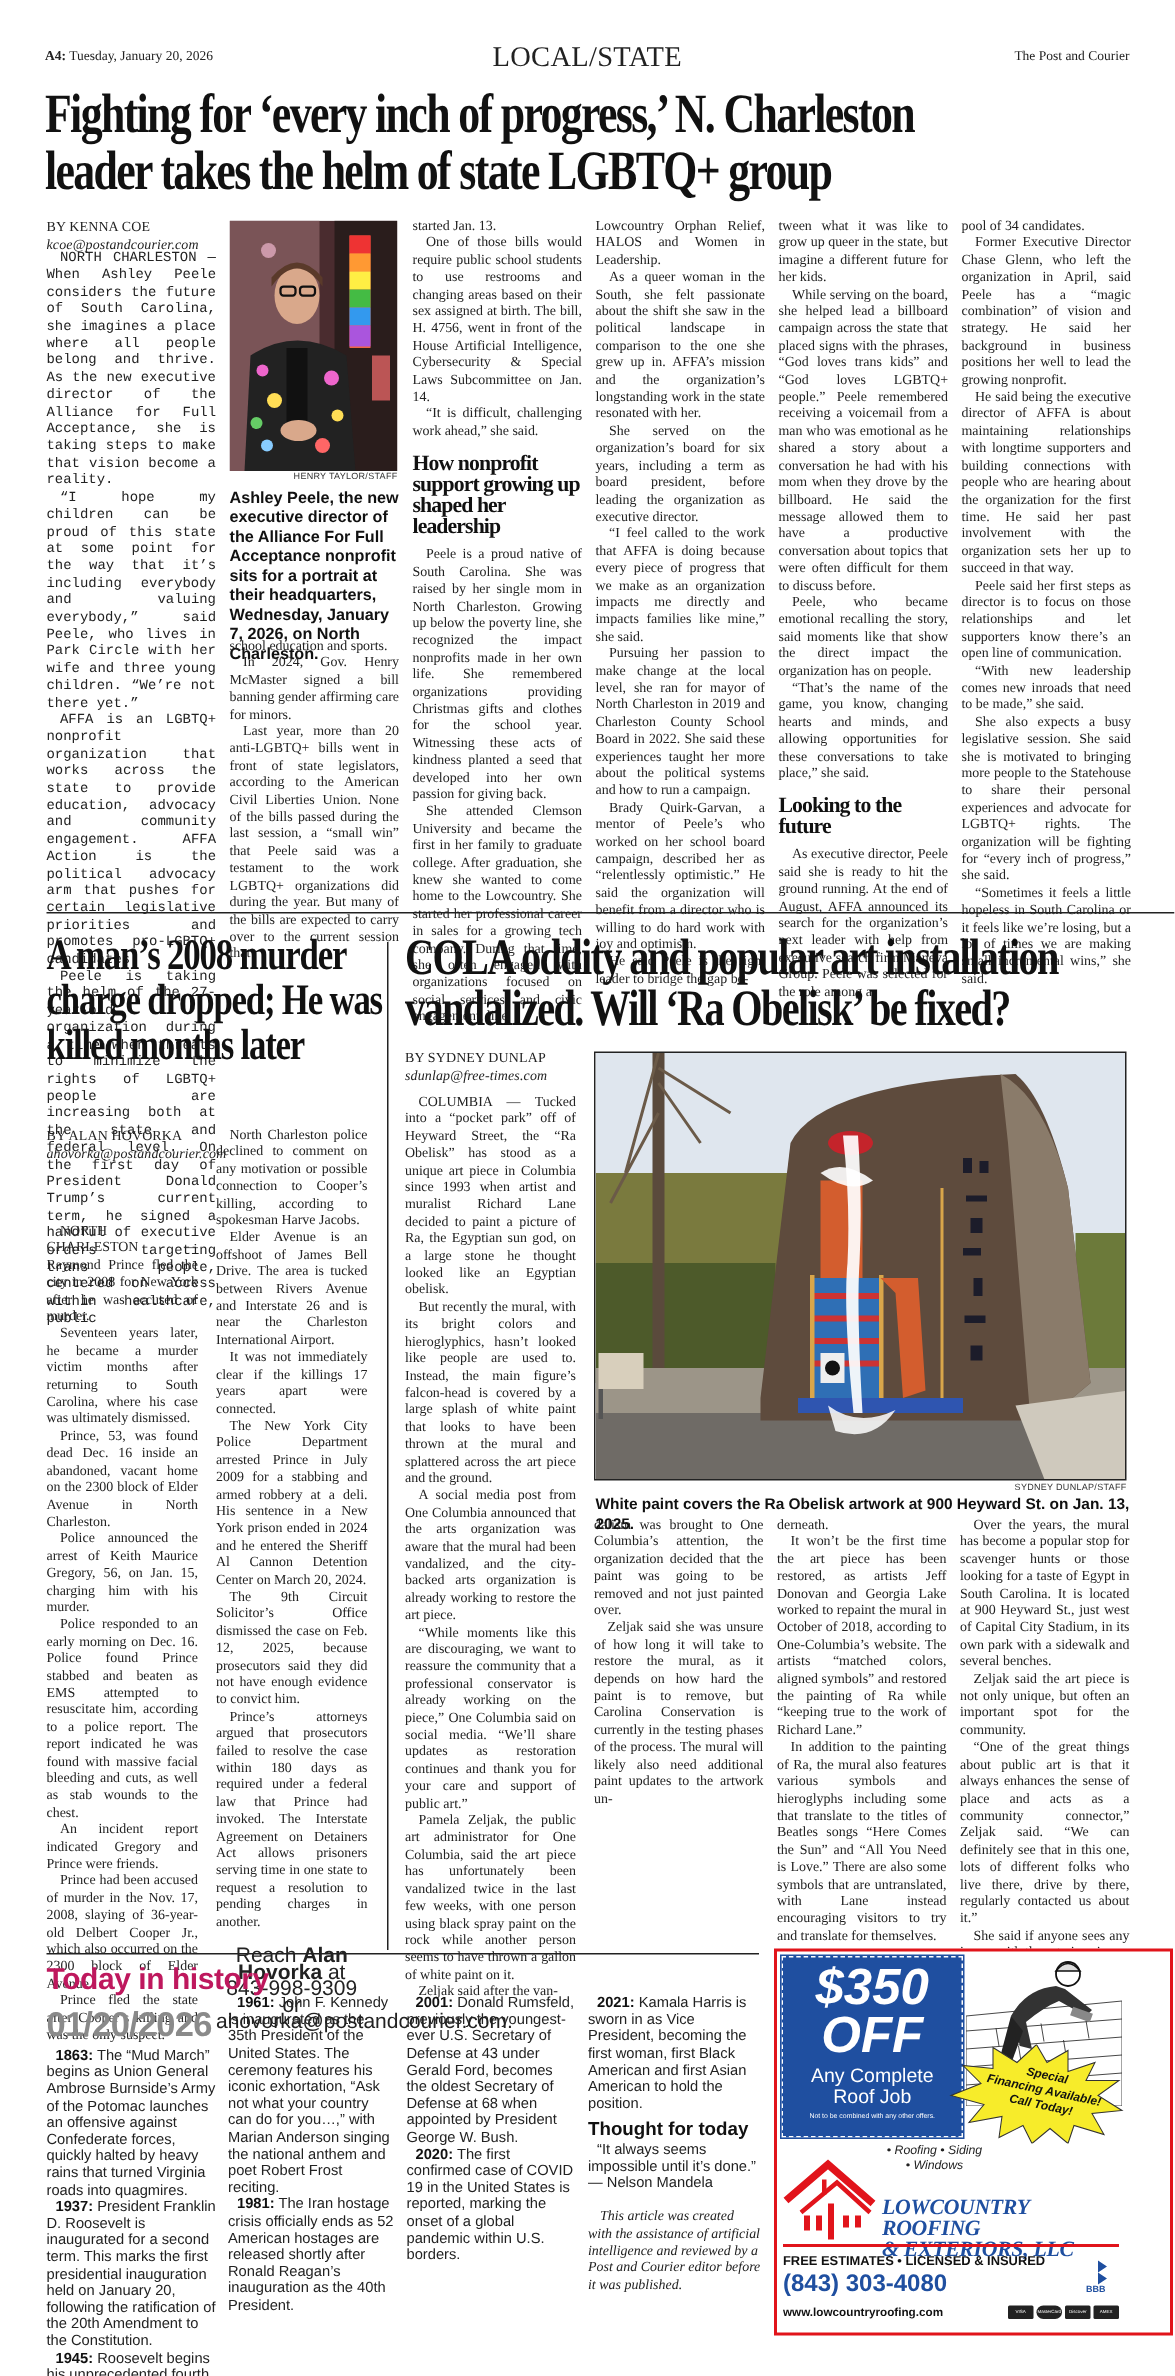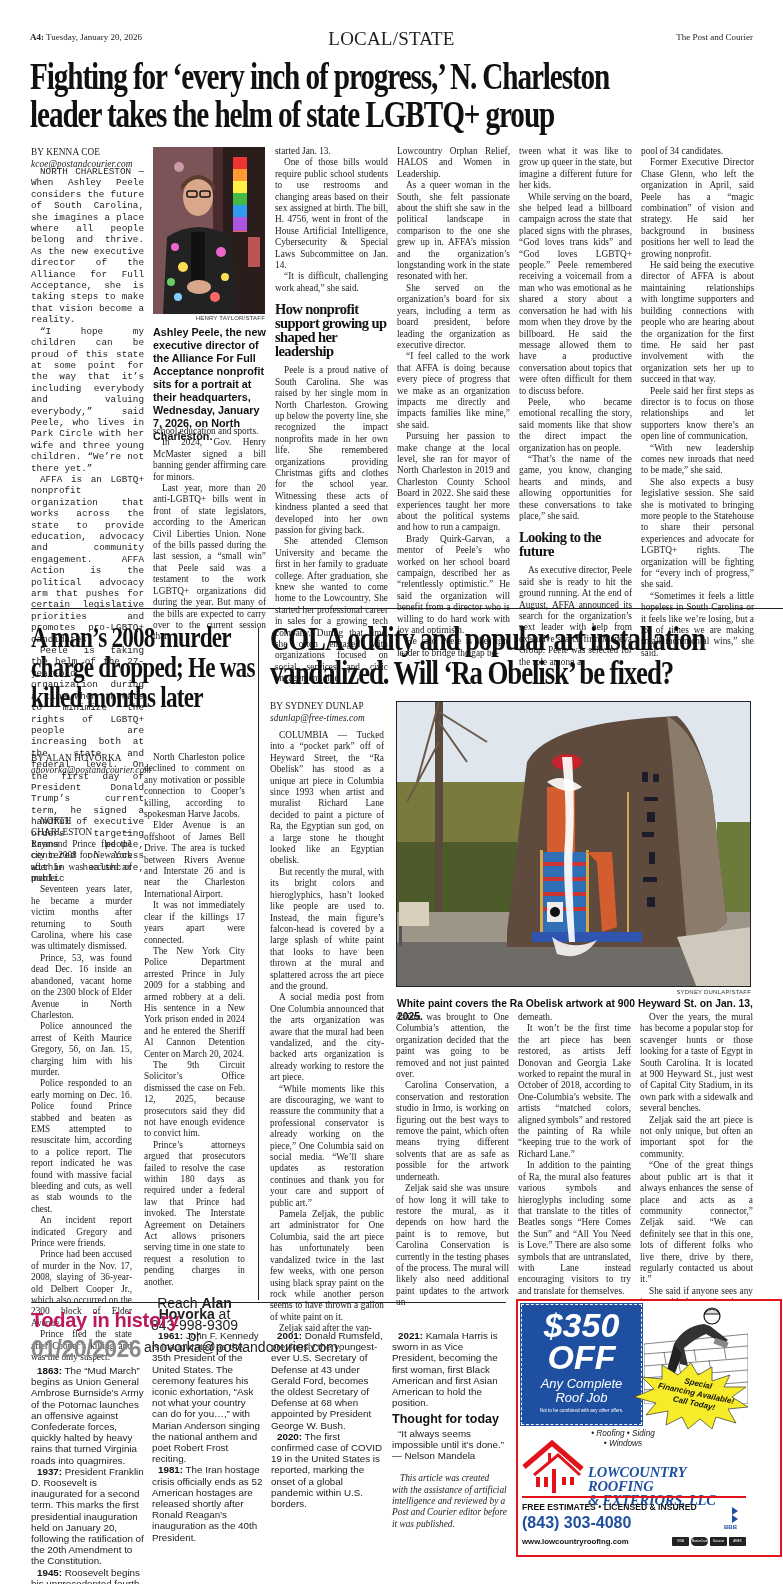--- a/index.html
+++ b/index.html
@@ -26,21 +26,21 @@
   .hcol { font-family: "Liberation Sans", "DejaVu Sans", sans-serif; font-size: 9.8px; line-height: 11.2px; color: #222; }
   .hcol p { text-indent: 6px; }
   .hcol b { font-weight: bold; color: #111; }
   .thought-title { font-family: "Liberation Sans", sans-serif; font-weight: bold; font-size: 12.5px; color: #111; margin: 6px 0 2px; }
   .ai-note { font-family: "Liberation Serif", serif; font-style: italic; font-size: 9.3px; line-height: 11.4px; text-indent: 8px; }
   
   .ad { border: 2.5px solid #e1141b; background: #fff; overflow: hidden; }
   .ad-offer { background: #1f4fa0; color: #fff; text-align: center; border: 1px dashed #fff; outline: 1px solid #1f4fa0; }
   .ad-price { font-family: "Liberation Sans", sans-serif; font-weight: bold; font-style: italic; font-size: 34px; line-height: 32px; }
   .ad-off { font-family: "Liberation Sans", sans-serif; font-weight: bold; font-style: italic; font-size: 34px; line-height: 32px; }
-  .ad-any { font-family: "Liberation Sans", sans-serif; font-size: 13px; line-height: 14px; font-style: italic; }
+  .ad-any { font-family: "Liberation Sans", sans-serif; font-size: 13px; line-height: 14px; }
   .ad-fine { font-family: "Liberation Sans", sans-serif; font-size: 4.6px; }
   .ad-services { font-family: "Liberation Sans", sans-serif; font-style: italic; font-size: 8.2px; line-height: 10px; color: #222; text-align: center; }
   .ad-company { font-family: "Liberation Serif", serif; font-weight: bold; font-style: italic; color: #1f4fa0; font-size: 14.5px; line-height: 14px; letter-spacing: -0.2px; }
   .ad-free { font-family: "Liberation Sans", sans-serif; font-weight: bold; font-size: 8.6px; color: #111; }
   .ad-phone { font-family: "Liberation Sans", sans-serif; font-weight: bold; font-size: 16px; color: #1f4fa0; }
   .ad-url { font-family: "Liberation Sans", sans-serif; font-weight: bold; font-size: 7.8px; color: #111; }
   .card { background: #222; color: #fff; font-family: "Liberation Sans", sans-serif; font-size: 3px; text-align: center; line-height: 8px; border-radius: 1px; }
   .starburst-text { font-family: "Liberation Sans", sans-serif; font-weight: bold; font-style: italic; font-size: 8px; line-height: 10px; color: #111; text-align: center; transform: rotate(12deg); }
 </style>
 </head>
@@ -237,21 +237,20 @@
         <rect x="250" y="195" width="8" height="10"></rect>
     </g>
     <path d="M280 235 L355 225 L355 286 L300 286 Z" fill="#cfc9bd"></path>
   </svg>
 </div>
 <div class="abs credit" style="left:396px; top:989px; width:355px;">SYDNEY DUNLAP/STAFF</div>
 <div class="abs caption-sans" style="left:397px; top:997px; width:360px; font-size:10.3px;">White paint covers the Ra Obelisk artwork at 900 Heyward St. on Jan. 13, 2025.</div>
 
 <div class="abs col" style="left:396px; top:1012px; width:113px;">
   <p class="nodent">dalism was brought to One Columbia’s attention, the organization decided that the paint was going to be removed and not just painted over.</p>
-  <p>Carolina Conservation, a conservation and restoration studio in Irmo, is working on figuring out the best ways to remove the paint, which often means trying different solvents that are as safe as possible for the artwork underneath.</p>
   <p>Zeljak said she was unsure of how long it will take to restore the mural, as it depends on how hard the paint is to remove, but Carolina Conservation is currently in the testing phases of the process. The mural will likely also need additional paint updates to the artwork un-</p>
 </div>
 <div class="abs col" style="left:518px; top:1012px; width:113px;">
   <p class="nodent">derneath.</p>
   <p>It won’t be the first time the art piece has been restored, as artists Jeff Donovan and Georgia Lake worked to repaint the mural in October of 2018, according to One-Columbia’s website. The artists “matched colors, aligned symbols” and restored the painting of Ra while “keeping true to the work of Richard Lane.”</p>
   <p>In addition to the painting of Ra, the mural also features various symbols and hieroglyphs including some that translate to the titles of Beatles songs “Here Comes the Sun” and “All You Need is Love.” There are also some symbols that are untranslated, with Lane instead encouraging visitors to try and translate for themselves.</p>
 </div>
 <div class="abs col" style="left:640px; top:1012px; width:113px;">
   <p>Over the years, the mural has become a popular stop for scavenger hunts or those looking for a taste of Egypt in South Carolina. It is located at 900 Heyward St., just west of Capital City Stadium, in its own park with a sidewalk and several benches.</p>
   <p>Zeljak said the art piece is not only unique, but often an important spot for the community.</p>

